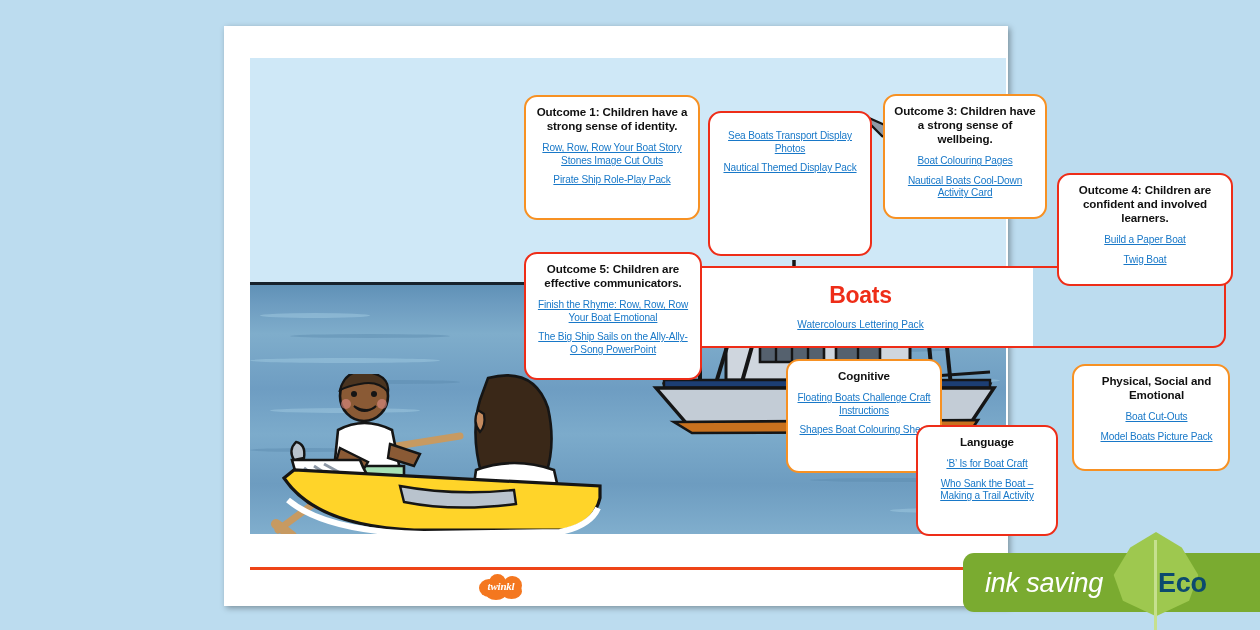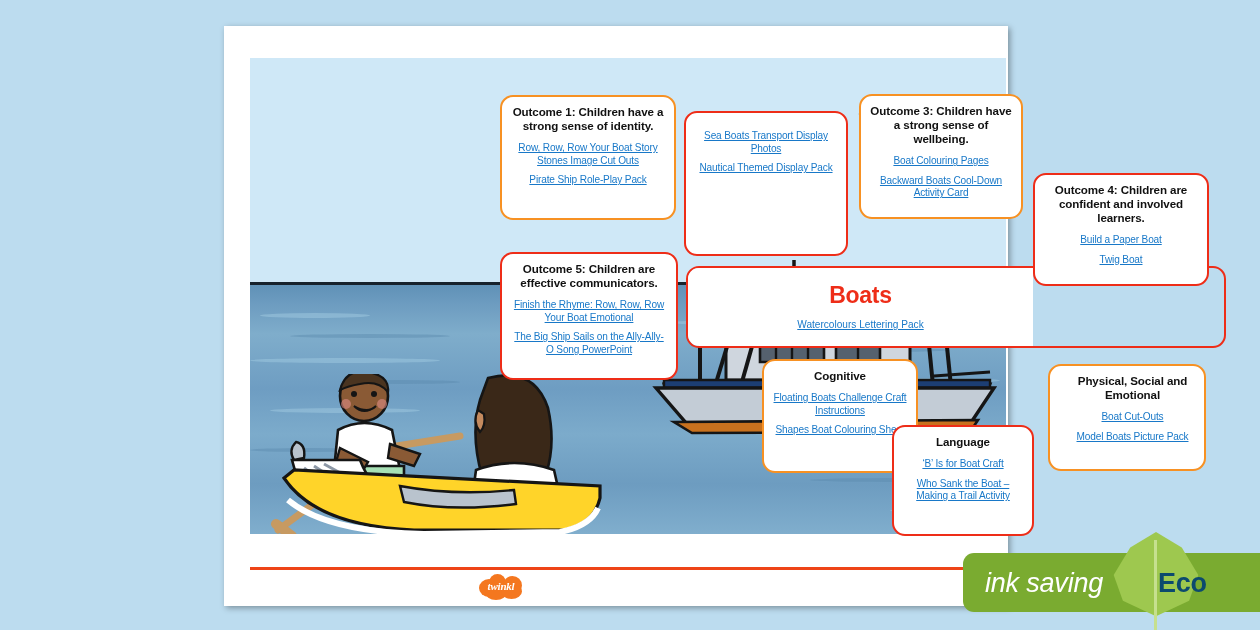--- a/index.html
+++ b/index.html
@@ -27,20 +27,21 @@
        background:linear-gradient(#5f91b6 0%, #6d9cc0 8%, #7fadcb 20%, #6e9dc2 42%, #7cabcb 60%, #6d9cc0 80%, #80aecd 100%);}
   #horizon{position:absolute;left:0;top:224px;width:100%;height:3px;background:#16222c;}
   .wave{position:absolute;background:#9cc6de;opacity:.55;border-radius:50%;height:5px;}
   .wave2{position:absolute;background:#5a89ae;opacity:.45;border-radius:50%;height:4px;}
 
   
   .box{
     position:absolute;background:#ffffff;border-radius:13px;
     box-sizing:border-box;text-align:center;
     padding:8px 9px;
+    margin-left:24px;
   }
   .box.red{border:2.5px solid #ee2d18;}
   .box.orange{border:2.5px solid #f79123;}
   .box h3{
     margin:0 0 6px 0;font-size:11.6px;line-height:1.22;color:#111;
     font-weight:bold;letter-spacing:-.1px;
   }
   .box a{
     display:block;color:#1878c8;font-size:10.1px;line-height:1.24;
     text-decoration:underline;margin:7px 0 0 0;cursor:pointer;
@@ -246,21 +247,21 @@
   </div>
 
   <div class="box red" id="b2">
     <a>Sea Boats Transport Display Photos</a>
     <a>Nautical Themed Display Pack</a>
   </div>
 
   <div class="box orange" id="b3">
     <h3>Outcome 3: Children have a strong sense of wellbeing.</h3>
     <a>Boat Colouring Pages</a>
-    <a>Backward Boats Cool-Down Activity Card</a>
+    <a>Nautical Boats Cool-Down Activity Card</a>
   </div>
 
   <div class="box red" id="b4">
     <h3>Outcome 4: Children are confident and involved learners.</h3>
     <a>Build a Paper Boat</a>
     <a>Twig Boat</a>
   </div>
 
   <div class="box red" id="b5">
     <h3>Outcome 5: Children are effective communicators.</h3>

